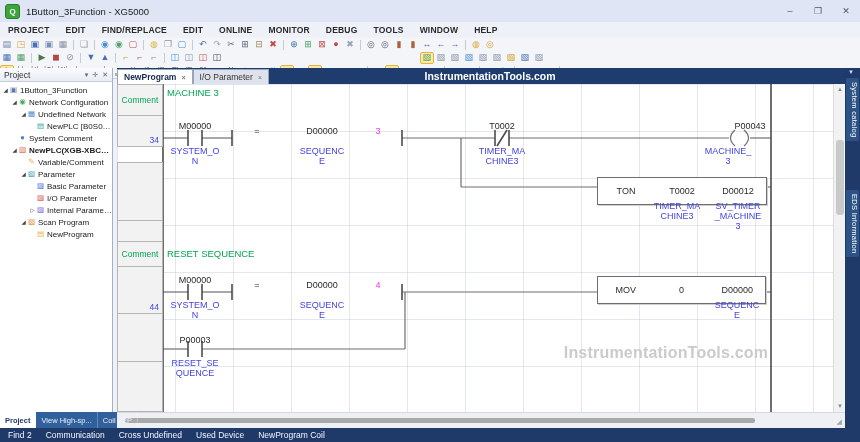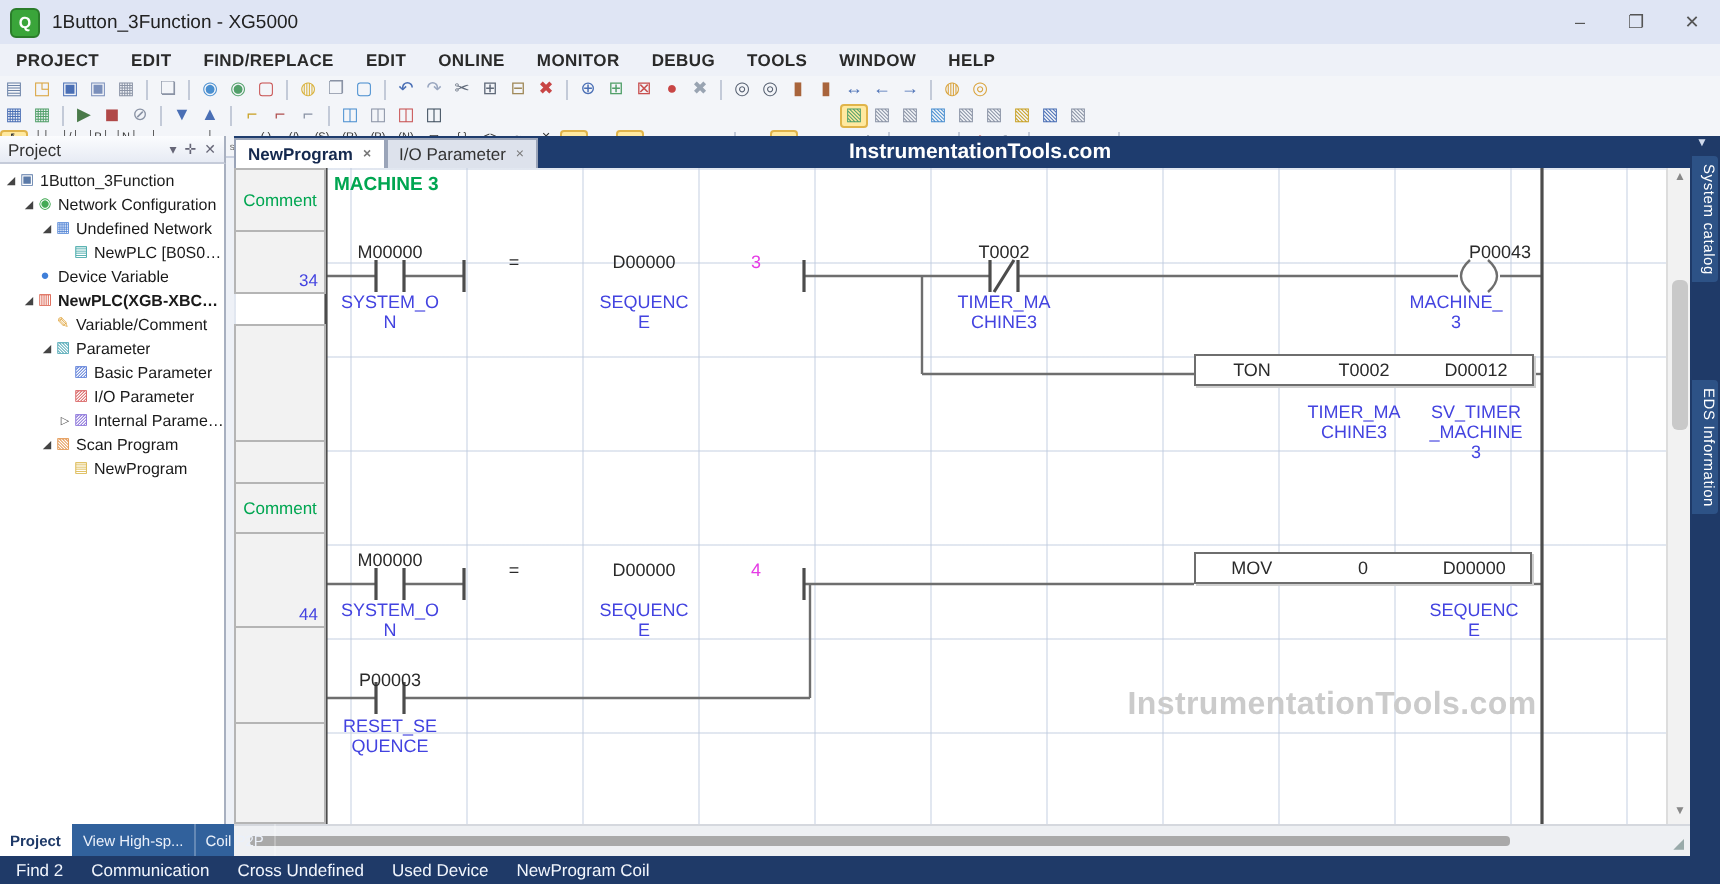--- a/index.html
+++ b/index.html
@@ -44,23 +44,23 @@
   #band-watermark{position:absolute;left:380px;top:70px;width:220px;text-align:center;color:#fff;font-weight:bold;font-size:10.5px;}
   
   #canvas{left:117px;top:84px;width:716px;height:328px;background:#fff;
     background-image:linear-gradient(to right,rgba(190,202,222,.45) 1px,transparent 1px),linear-gradient(to bottom,rgba(190,202,222,.45) 1px,transparent 1px);
     background-size:58px 47px;overflow:hidden;}
   .mcell{position:absolute;left:0;width:46px;background:#f2f2f2;border:1px solid #b5b5b5;box-sizing:border-box;}
   .mcell .cm{color:#00a651;font-size:8.5px;text-align:center;}
   .mcell .num{position:absolute;right:3px;bottom:1px;color:#4343e0;font-size:8.5px;}
   .ltxt{position:absolute;font-size:9px;color:#2a2a2a;text-align:center;width:70px;line-height:10px;}
   .lbl2{position:absolute;font-size:9px;color:#4343e0;text-align:center;width:74px;line-height:10px;}
-  .green{color:#00a651;font-size:9.5px;text-align:left;width:200px;font-weight:bold;}
+  .green{color:#00a651;font-size:9.5px;text-align:left;width:200px;}
   .mag{color:#e53ce5;}
-  .fbox{position:absolute;height:16px;background:#fff;border:1px solid #6e6e6e;box-shadow:1px 1px 0 #cfcfcf;display:flex;align-items:center;box-sizing:border-box;}
+  .fbox{position:absolute;height:28px;background:#fff;border:1px solid #6e6e6e;box-shadow:1px 1px 0 #cfcfcf;display:flex;align-items:center;box-sizing:border-box;}
   .fbox .c{flex:1;text-align:center;font-size:9px;color:#2a2a2a;}
   #canvas-watermark{position:absolute;left:444px;top:260px;width:210px;text-align:center;font-size:16px;font-weight:bold;color:#cbcbcb;letter-spacing:.2px;}
   
   #vscroll{left:833px;top:84px;width:12px;height:328px;background:#f2f2f2;border-left:1px solid #ddd;box-sizing:border-box;}
   #vscroll .arr{position:absolute;left:0;width:12px;height:11px;color:#888;font-size:6px;text-align:center;line-height:11px;}
   #vthumb{position:absolute;left:2px;top:56px;width:8px;height:75px;background:#c9c9c9;border-radius:3px;}
   #hscroll{left:117px;top:412px;width:728px;height:16px;background:#eef0f3;border-top:1px solid #d5d8de;box-sizing:border-box;}
   #hthumb{position:absolute;left:8px;top:5px;width:630px;height:5px;background:#a9a9a9;border-radius:2px;}
   #grip{position:absolute;right:3px;bottom:2px;color:#9aa;font-size:7px;}
   
@@ -309,21 +309,21 @@
       <span class="lbl">Undefined Network</span>
     </div>
     <div class="trow" style="padding-left: 29px;">
       <span class="exp"></span>
       <span class="tic" style="color: rgb(46, 158, 158);">▤</span>
       <span class="lbl">NewPLC [B0S0 Int...</span>
     </div>
     <div class="trow" style="padding-left: 11px;">
       <span class="exp"></span>
       <span class="tic" style="color: rgb(63, 127, 217);">●</span>
-      <span class="lbl">Device Variable</span>
+      <span class="lbl">System Comment</span>
     </div>
     <div class="trow" style="padding-left: 11px;">
       <span class="exp">◢</span>
       <span class="tic" style="color: rgb(217, 84, 63);">▥</span>
       <span class="lbl" style="font-weight: bold;">NewPLC(XGB-XBCXS...</span>
     </div>
     <div class="trow" style="padding-left: 20px;">
       <span class="exp"></span>
       <span class="tic" style="color: rgb(224, 164, 60);">✎</span>
       <span class="lbl">Variable/Comment</span>
@@ -462,20 +462,21 @@
   <div class="lbl2" style="left:523px;top:117px">
       <div>TIMER_MA</div>
       <div>CHINE3</div>
     </div>
   <div class="lbl2" style="left:584px;top:117px">
       <div>SV_TIMER</div>
       <div>_MACHINE</div>
       <div>3</div>
     </div>
 
+  <div class="ltxt green" style="left:50px;top:165px">RESET SEQUENCE</div>
   <div class="ltxt" style="left:43px;top:191px">M00000</div>
   <div class="ltxt" style="left:125px;top:196px;width:30px">=</div>
   <div class="ltxt" style="left:170px;top:196px">D00000</div>
   <div class="ltxt mag" style="left:241px;top:196px;width:40px">4</div>
   <div class="lbl2" style="left:41px;top:216px">
       <div>SYSTEM_O</div>
       <div>N</div>
     </div>
   <div class="lbl2" style="left:168px;top:216px">
       <div>SEQUENC</div>

